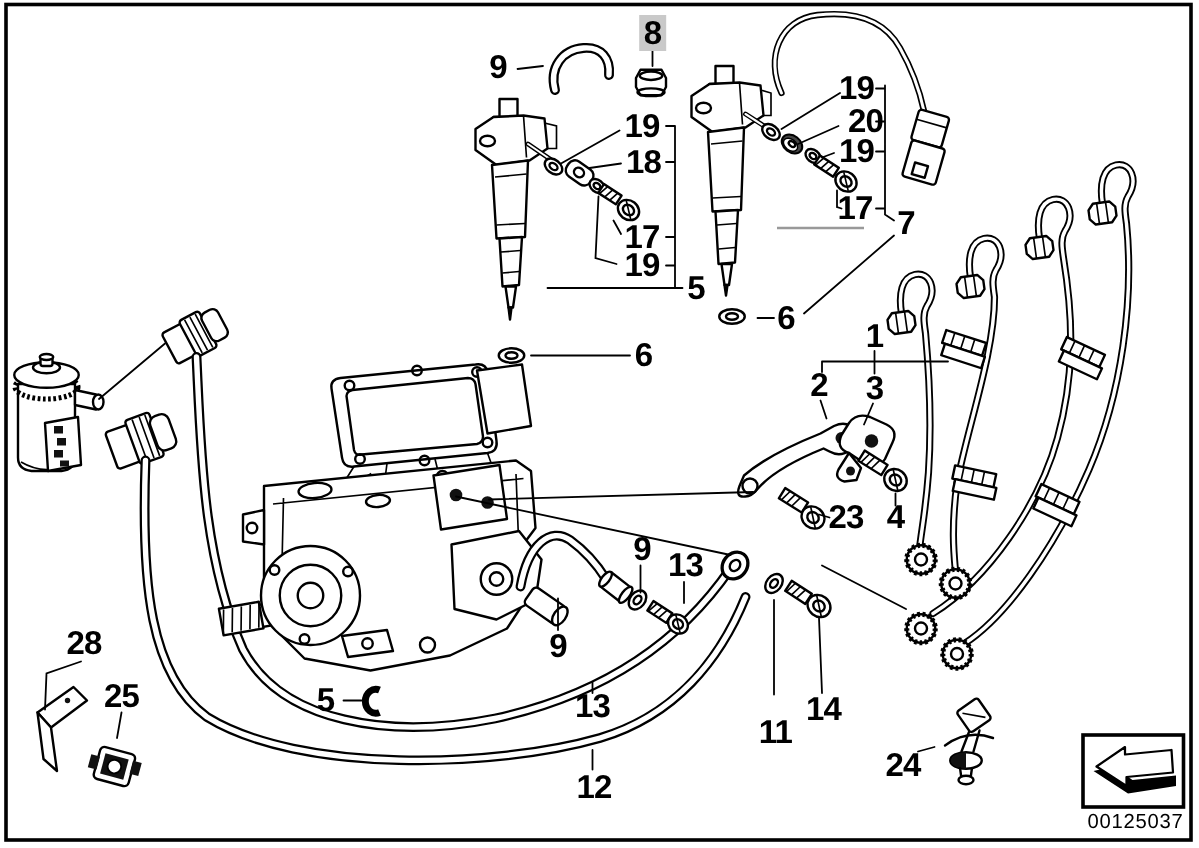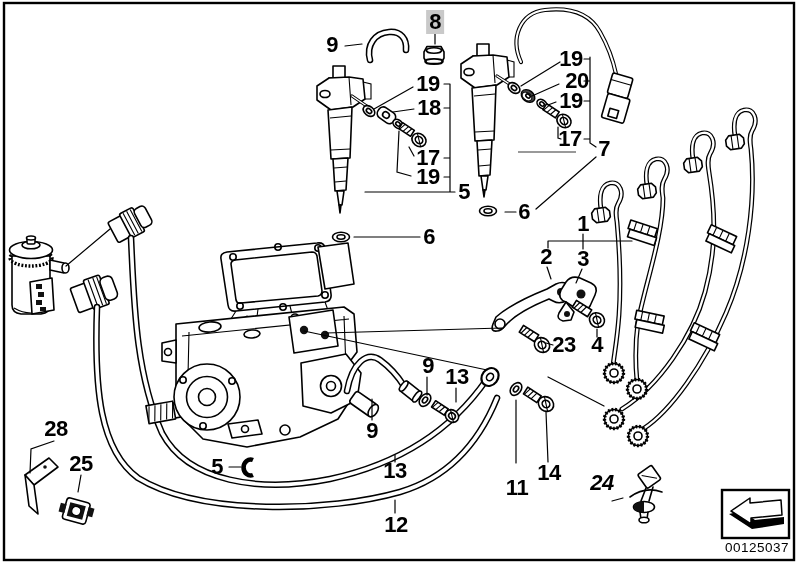--- a/index.html
+++ b/index.html
@@ -473,15 +473,15 @@
       <div class="callout" style="left: 428px; top: 366px;">9</div>
       <div class="callout" style="left: 457px; top: 377px;">13</div>
       <div class="callout" style="left: 372px; top: 431px;">9</div>
       <div class="callout" style="left: 217px; top: 467px;">5</div>
       <div class="callout" style="left: 395px; top: 471px; text-align: center;">13</div>
       <div class="callout" style="left: 517px; top: 488px;">11</div>
       <div class="callout" style="left: 549px; top: 473px;">14</div>
       <div class="callout" style="left: 396px; top: 525px; text-align: right;">12</div>
       <div class="callout" style="left: 56px; top: 429px;">28</div>
       <div class="callout" style="left: 81px; top: 464px;">25</div>
-      <div class="callout" style="left: 602px; top: 483px; font-style: italic;">24</div>
+      <div class="callout" style="left: 602px; top: 510px;">24</div>
     </div>
 </div>
 
 </body></html>

